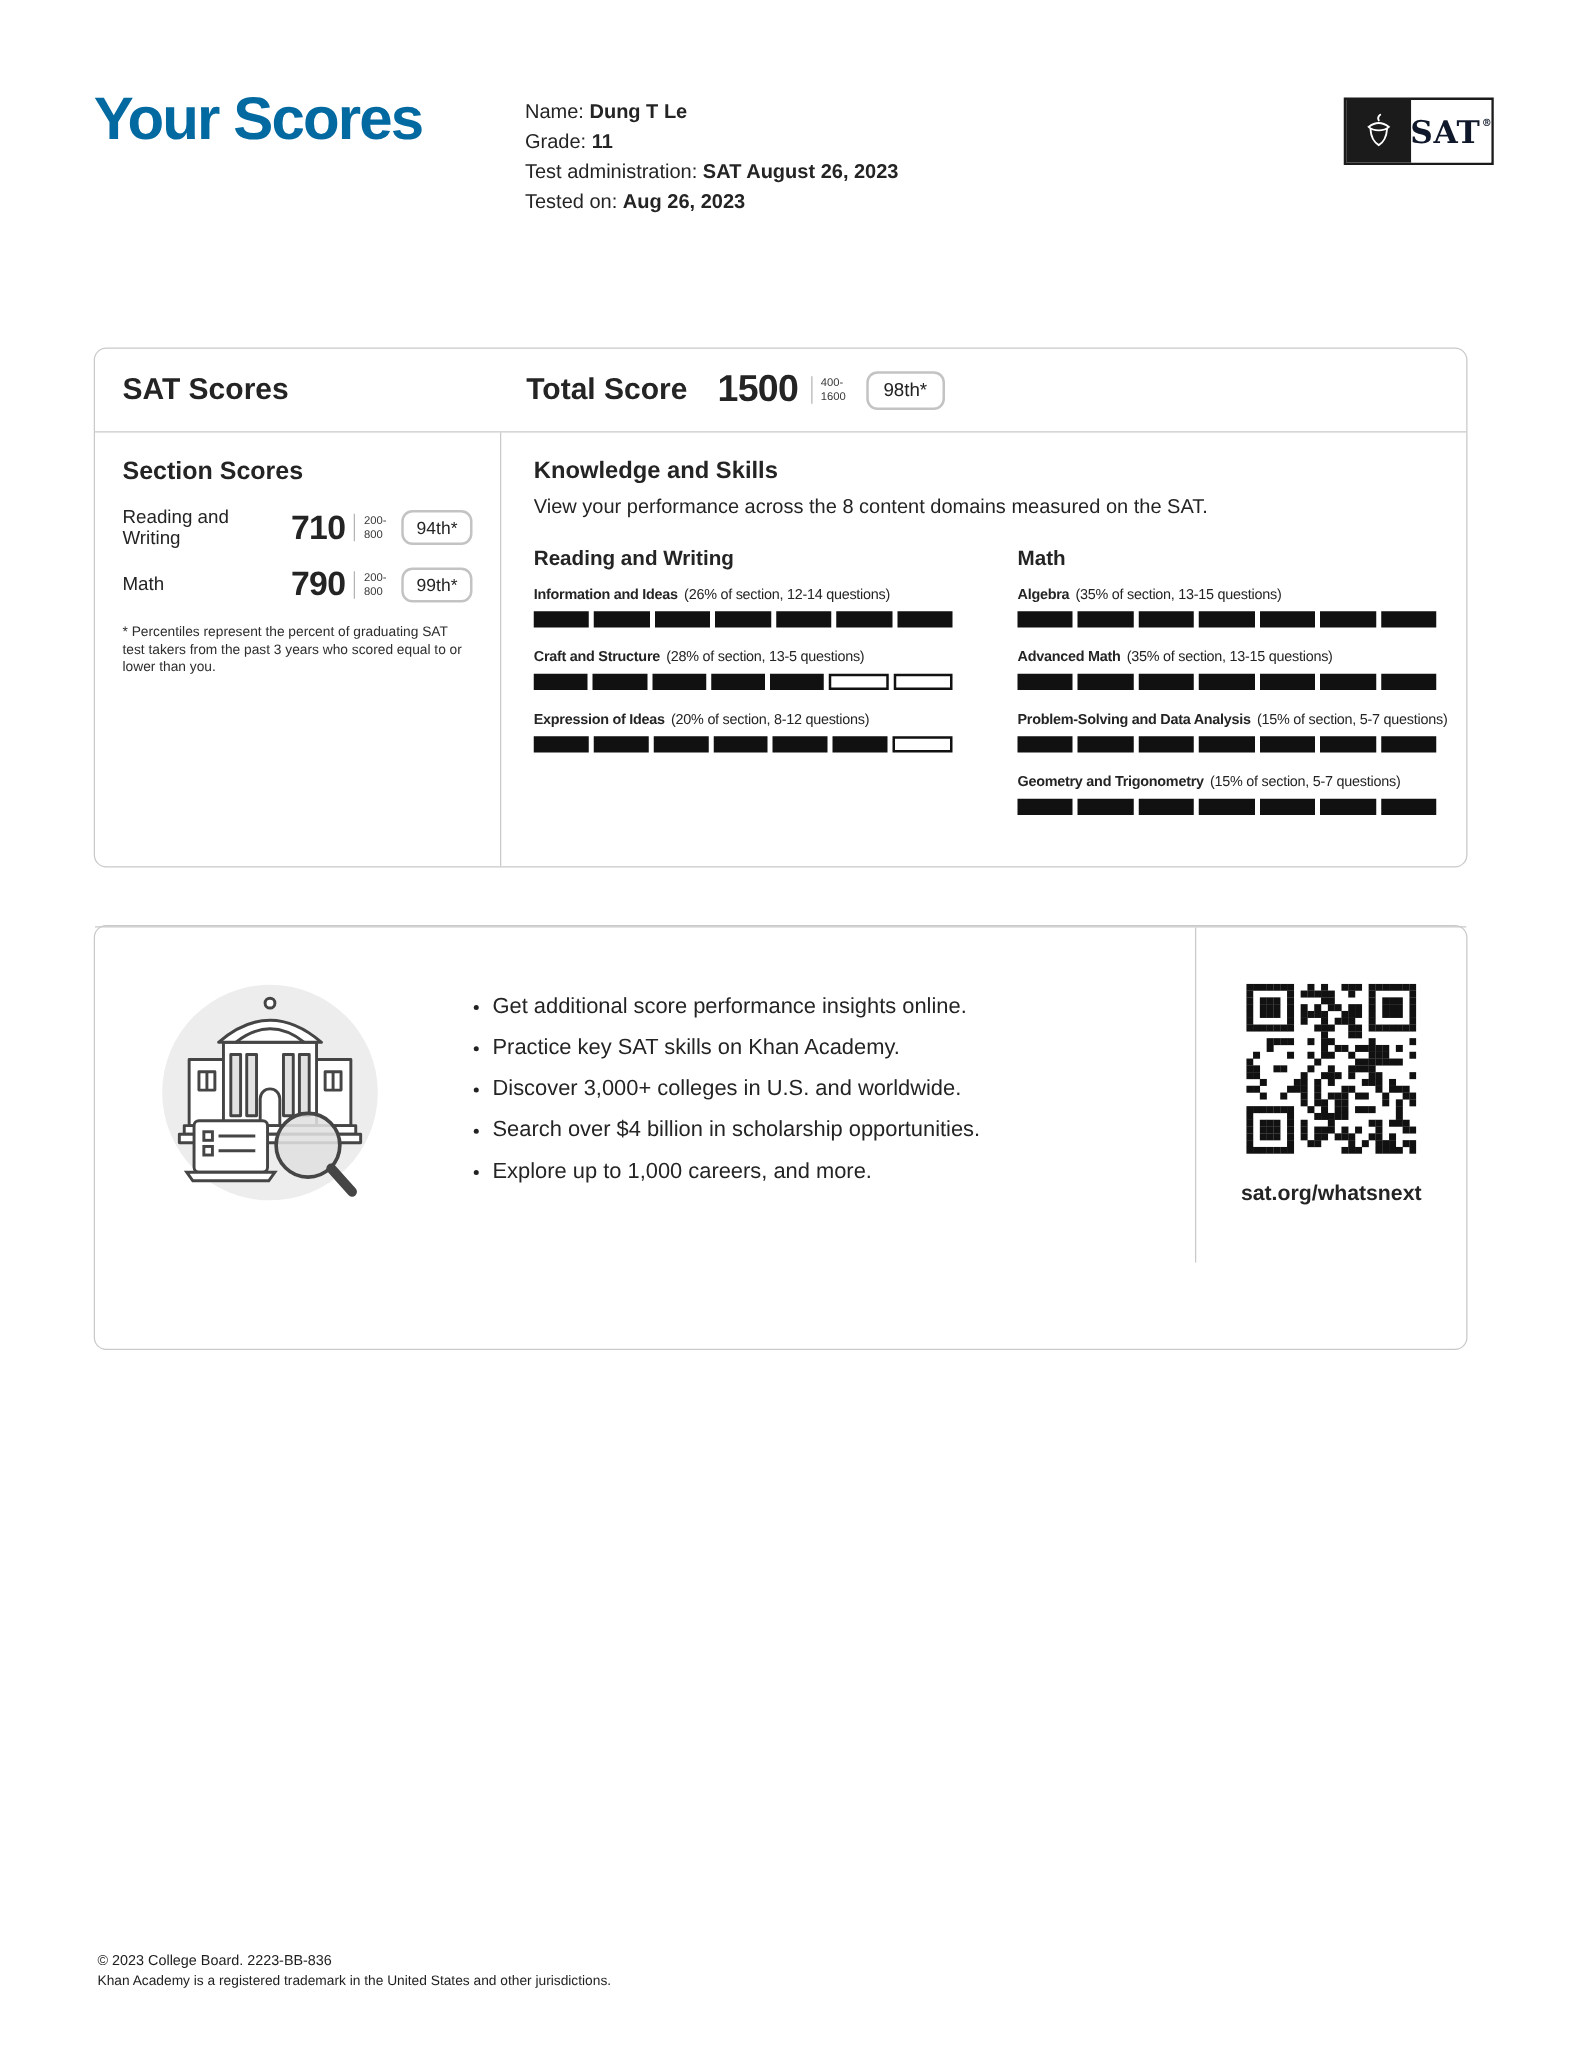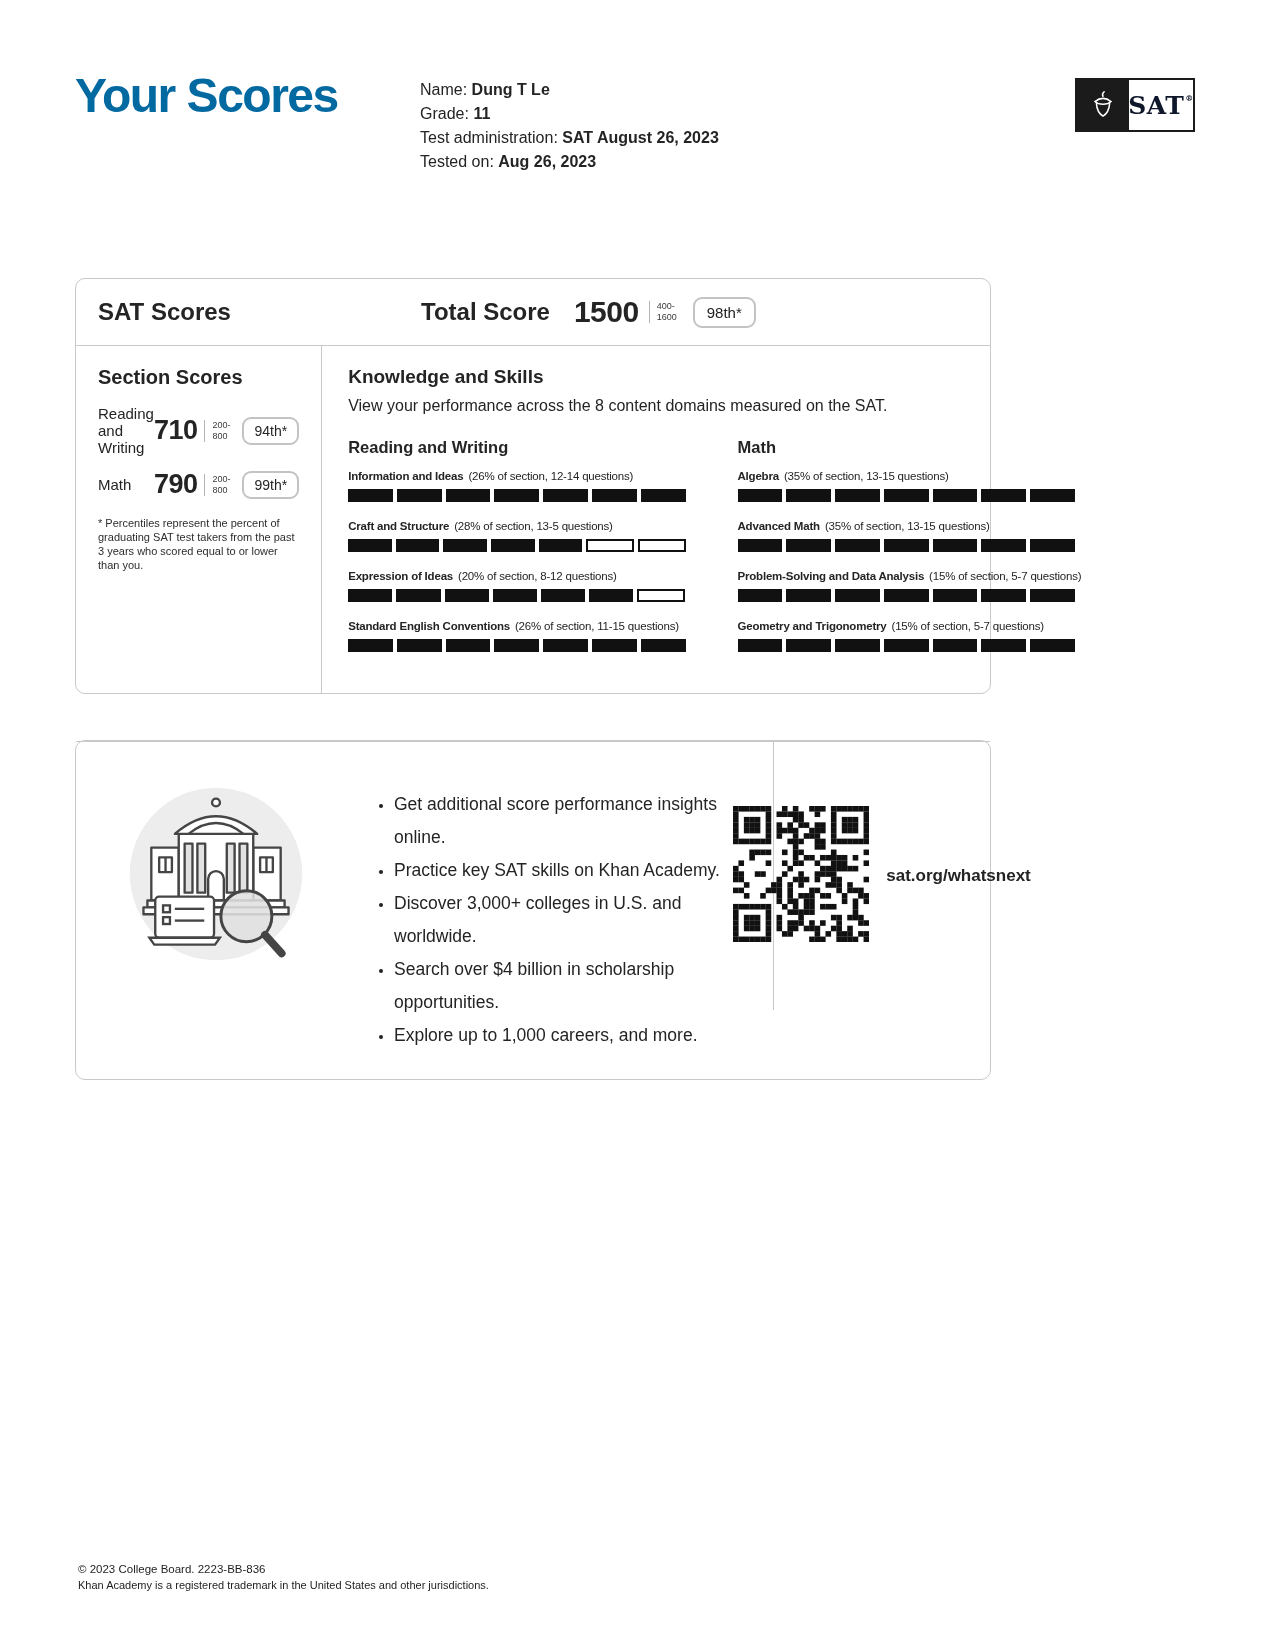--- a/index.html
+++ b/index.html
@@ -20,21 +20,21 @@
     border:2px solid #1b1b1b;box-sizing:border-box;
   }
   .logo-acorn{width:52px;background:#1b1b1b;display:flex;align-items:center;justify-content:center;}
   .logo-sat{
     width:64px;background:#fff;display:flex;align-items:center;justify-content:center;
     font-family:"DejaVu Serif",serif;font-weight:bold;font-size:25px;color:#0f172a;letter-spacing:.5px;
   }
   .logo-sat sup{font-size:8px;margin-left:1px;transform:translateY(-7px);}
   
   .card{
-    position:absolute;left:75px;width:916px;box-sizing:border-box;
+    position:absolute;left:75px;width:1099px;box-sizing:border-box;
     border:1.5px solid #c9c9c9;border-radius:10px;background:#fff;
   }
   
   .scores-card{top:278px;height:416px;}
   .sc-header{display:flex;align-items:center;height:66px;padding:0 22px;}
   .sc-title{font-size:24px;font-weight:bold;width:323px;}
   .total-group{display:flex;align-items:center;}
   .total-label{font-size:24px;font-weight:bold;margin-right:24px;}
   .total-value{font-size:30px;font-weight:bold;margin-right:10px;letter-spacing:-.5px;}
   .range{border-left:1px solid #b5b5b5;padding-left:7px;font-size:9px;line-height:11px;color:#3a3a3a;}
@@ -66,21 +66,21 @@
   .seg.empty{background:#fff;border:2.5px solid #111;box-sizing:border-box;}
   
   .account-card{top:740px;height:340px;}
   .ac-header{padding:21px 22px 0;font-size:22.5px;font-weight:bold;height:49px;box-sizing:border-box;}
   .ac-body{display:flex;border-top:1.5px solid #c9c9c9;height:269px;box-sizing:border-box;}
   .illus{width:280px;display:flex;align-items:center;justify-content:center;}
   .bullets-zone{flex:1;}
   .bullets{margin:0;padding:46px 10px 0 38px;list-style:disc;font-size:17.5px;line-height:33px;color:#242424;}
   .bullets li::marker{color:#222;font-size:13px;}
   .qr-zone{
-    width:216px;border-left:1.5px solid #c9c9c9;display:flex;flex-direction:row;
+    width:216px;border-left:1.5px solid #c9c9c9;display:flex;flex-direction:column;
     align-items:center;justify-content:center;gap:17px;
   }
   .qr-label{font-size:17px;font-weight:bold;}
   
   .footer{position:absolute;left:78px;top:1561px;font-size:11.5px;line-height:16px;color:#1e1e1e;}
   .footer .f2{font-size:11px;}
 </style>
 </head>
 <body>
 
@@ -185,32 +185,20 @@
           <div class="domain">
             <div class="dlabel"><span class="dname">Expression of Ideas</span><span class="ddetail">(20% of section, 8-12 questions)</span></div>
             <div class="bar">
                 <span class="seg"></span>
                 <span class="seg"></span>
                 <span class="seg"></span>
                 <span class="seg"></span>
                 <span class="seg"></span>
                 <span class="seg"></span>
                 <span class="seg empty"></span>
-              </div>
-          </div>
-          <div class="domain">
-            <div class="dlabel"><span class="dname">Standard English Conventions</span><span class="ddetail">(26% of section, 11-15 questions)</span></div>
-            <div class="bar">
-                <span class="seg"></span>
-                <span class="seg"></span>
-                <span class="seg"></span>
-                <span class="seg"></span>
-                <span class="seg"></span>
-                <span class="seg"></span>
-                <span class="seg"></span>
               </div>
           </div>
         </div>
 
         <div class="dcol">
           <h4>Math</h4>
 
           <div class="domain">
             <div class="dlabel"><span class="dname">Algebra</span><span class="ddetail">(35% of section, 13-15 questions)</span></div>
             <div class="bar">

